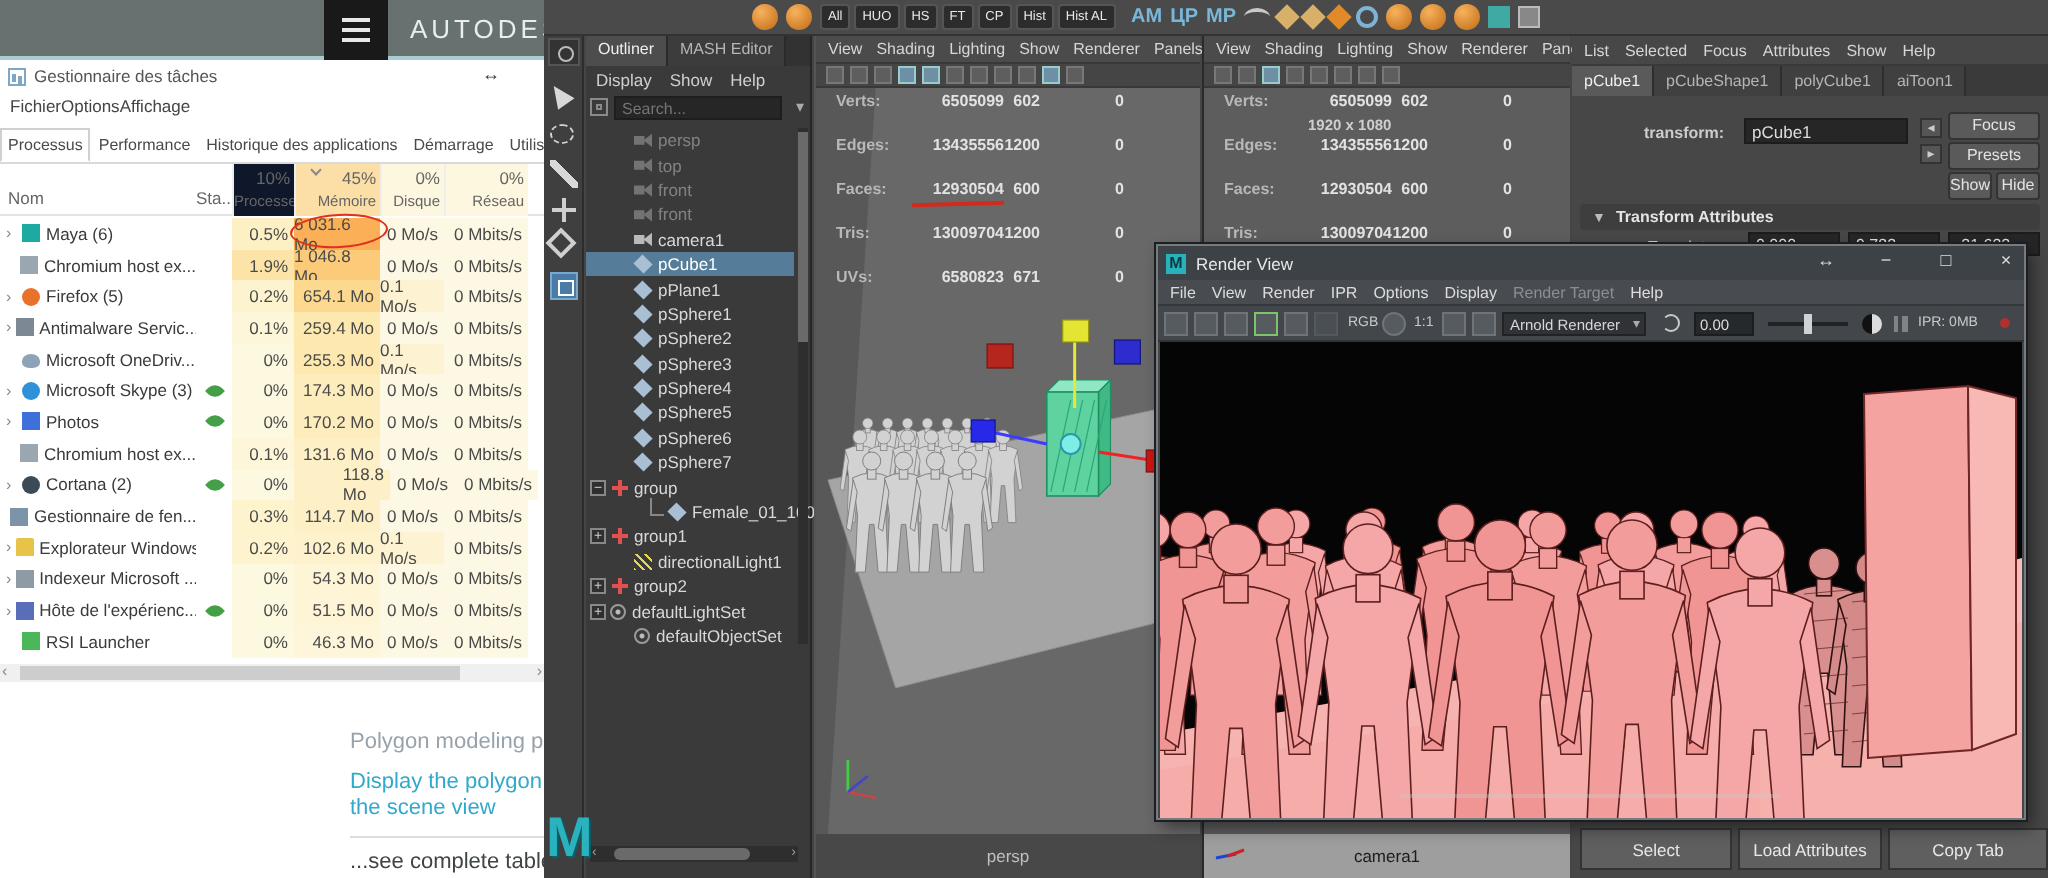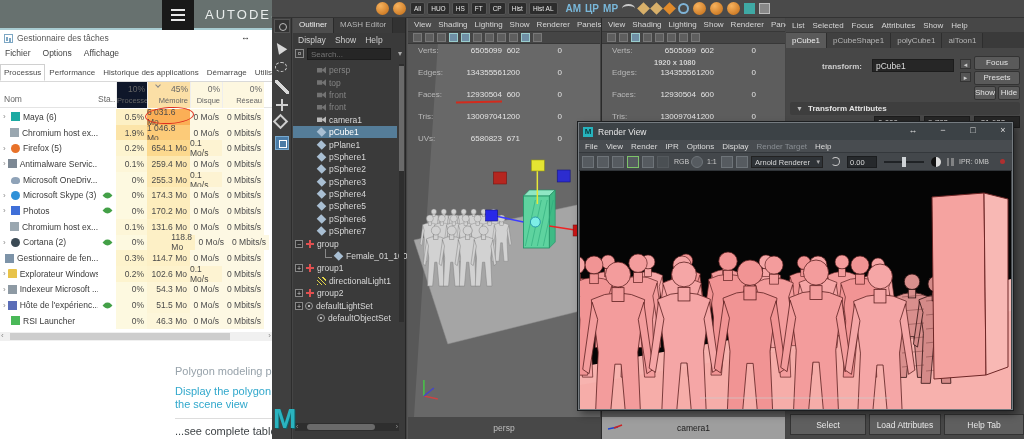--- a/index.html
+++ b/index.html
@@ -11,21 +11,21 @@
   #hamburger{position:absolute;left:162px;top:0;width:32px;height:30px;background:#191919;display:flex;flex-direction:column;justify-content:center;align-items:center;gap:3px;cursor:pointer;}
   #hamburger i{display:block;width:14px;height:2px;background:#e8e8e8;}
   #chrome-title{position:absolute;left:205px;top:7px;color:#e9edec;font-size:13px;letter-spacing:2px;white-space:nowrap;}
 
   
   #tm{position:absolute;left:0;top:30px;width:272px;height:330px;background:#fff;color:#333;font-size:8.5px;}
   #tm-titlebar{position:absolute;left:0;top:0;width:100%;height:16px;display:flex;align-items:center;padding-left:4px;color:#555;}
   .tm-appicon{width:9px;height:9px;border:1px solid #7da7c4;margin-right:4px;position:relative;}
   .tm-appicon::after{content:"";position:absolute;left:1px;bottom:1px;width:2px;height:4px;background:#7da7c4;box-shadow:3px 1px 0 #7da7c4;}
   #tm-resize{position:absolute;right:22px;top:2px;color:#333;font-size:9px;}
-  #tm-menubar{position:absolute;left:0;top:16px;width:100%;height:14px;display:flex;gap:12px;padding-left:5px;align-items:center;color:#444;}
+  #tm-menubar{position:absolute;left:0;top:16px;width:100%;height:14px;display:flex;padding-left:5px;align-items:center;color:#444;}
   #tm-menubar span{cursor:pointer;}
   #tm-tabs{position:absolute;left:0;top:30px;width:100%;height:22px;display:flex;align-items:flex-end;background:#fff;border-bottom:1px solid #d9d9d9;font-size:8px;color:#4a4a4a;white-space:nowrap;}
   .tm-tab{padding:3px 3px;border:1px solid transparent;cursor:pointer;}
   .tm-tab.active{border:1px solid #d0d0d0;border-bottom:1px solid #fff;background:#fff;}
   #tm-header{position:absolute;left:0;top:52px;width:100%;height:26px;border-bottom:1px solid #e4e4e4;color:#666;}
   .h-name{position:absolute;left:4px;bottom:3px;}
   .h-stat{position:absolute;left:98px;bottom:3px;}
   .h-col{position:absolute;top:0;height:26px;border-left:1px solid #eee;text-align:right;padding-right:2px;}
   .h-col .pct{display:block;font-size:8.5px;margin-top:2px;}
   .h-col .lbl{display:block;font-size:7.5px;margin-top:2px;}
@@ -117,21 +117,21 @@
   #vp1{left:135px;width:193px;border-left:1px solid #555;}
   #vp2{left:329px;width:184px;border-left:1px solid #2a2a2a;}
   .vp-menubar{height:13px;background:#4b4b4b;display:flex;gap:7px;align-items:center;padding-left:6px;font-size:8px;color:#d6d6d6;white-space:nowrap;}
   .vp-menubar span{cursor:pointer;}
   .vp-iconbar{height:13px;background:#454545;border-top:1px solid #383838;border-bottom:1px solid #383838;display:flex;gap:3px;align-items:center;padding-left:5px;}
   .vpi{width:9px;height:9px;background:#5e5e5e;border:1px solid #787878;flex:none;cursor:pointer;}
   .vpi.sel{background:#6f8fa5;border-color:#9cc;}
   .vp-scene{position:absolute;left:0;top:26px;width:100%;height:373px;display:block;background:#686868;}
   .vp-label{position:absolute;left:0;top:399px;width:100%;height:22px;background:#484848;color:#bfbfbf;font-size:8.5px;display:flex;align-items:center;justify-content:center;}
   #vp2 .vp-label{background:#9e9e9e;color:#1c1c1c;}
-  .hud{position:absolute;left:0;top:28px;width:100%;pointer-events:none;font-size:8px;font-weight:normal;}
+  .hud{position:absolute;left:0;top:28px;width:100%;pointer-events:none;font-size:8px;font-weight:bold;}
   .hud-row{position:relative;height:22px;}
   .hud-lab{position:absolute;left:10px;top:0;color:#b8b8b8;}
   .hud-total{position:absolute;left:36px;top:0;width:58px;text-align:right;color:#e3e3e3;}
   .hud-sel{position:absolute;left:78px;top:0;width:34px;text-align:right;color:#e3e3e3;}
   .hud-extra{position:absolute;left:118px;top:0;width:36px;text-align:right;color:#e3e3e3;}
   #vp-res{position:absolute;left:52px;top:40px;color:#cfcfcf;font-size:7.5px;font-weight:bold;}
   #annot-underline{position:absolute;left:48px;top:83px;width:46px;height:2px;background:#d22b1d;transform:rotate(-1.5deg);z-index:6;}
   .axis-cam{position:absolute;left:4px;top:4px;}
 
   
@@ -896,21 +896,21 @@
       <div id="attr-section">
         <span class="tri">▼</span><span>Transform Attributes</span>
       </div>
       <span class="trlabel">Translate</span>
       <input class="trfield" style="left: 88px;" value="0.000">
       <input class="trfield" style="left: 138px;" value="9.782">
       <input class="trfield" style="left: 188px;" value="-21.632">
       <div id="attr-bottom">
         <span class="bbtn" style="width:76px;">Select</span>
         <span class="bbtn" style="width:72px;">Load Attributes</span>
-        <span class="bbtn" style="width:80px;">Help Tab</span>
+        <span class="bbtn" style="width:80px;">Copy Tab</span>
       </div>
     </div>
 
     <div id="rv">
       <div id="rv-title">
         <span class="rv-appicon">M</span>
         <span>Render View</span>
         <span class="winbtn" style="left:327px;">↔</span>
         <span class="winbtn" style="left:357px;">−</span>
         <span class="winbtn" style="left:387px;">□</span>

